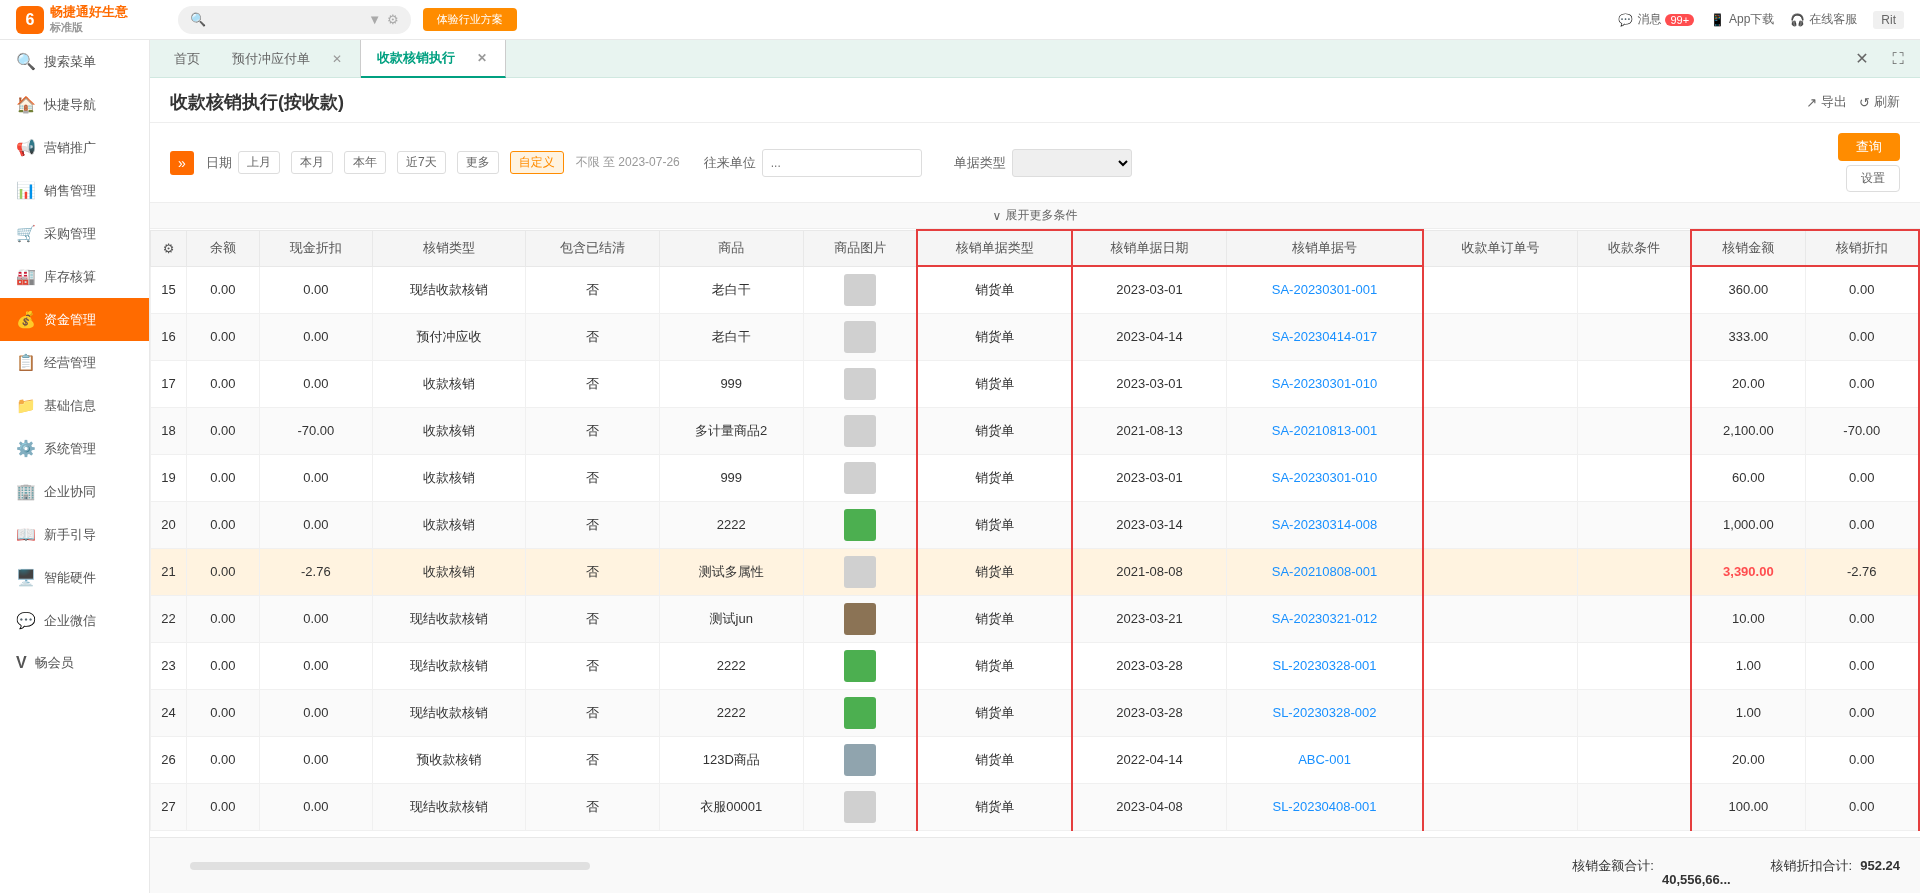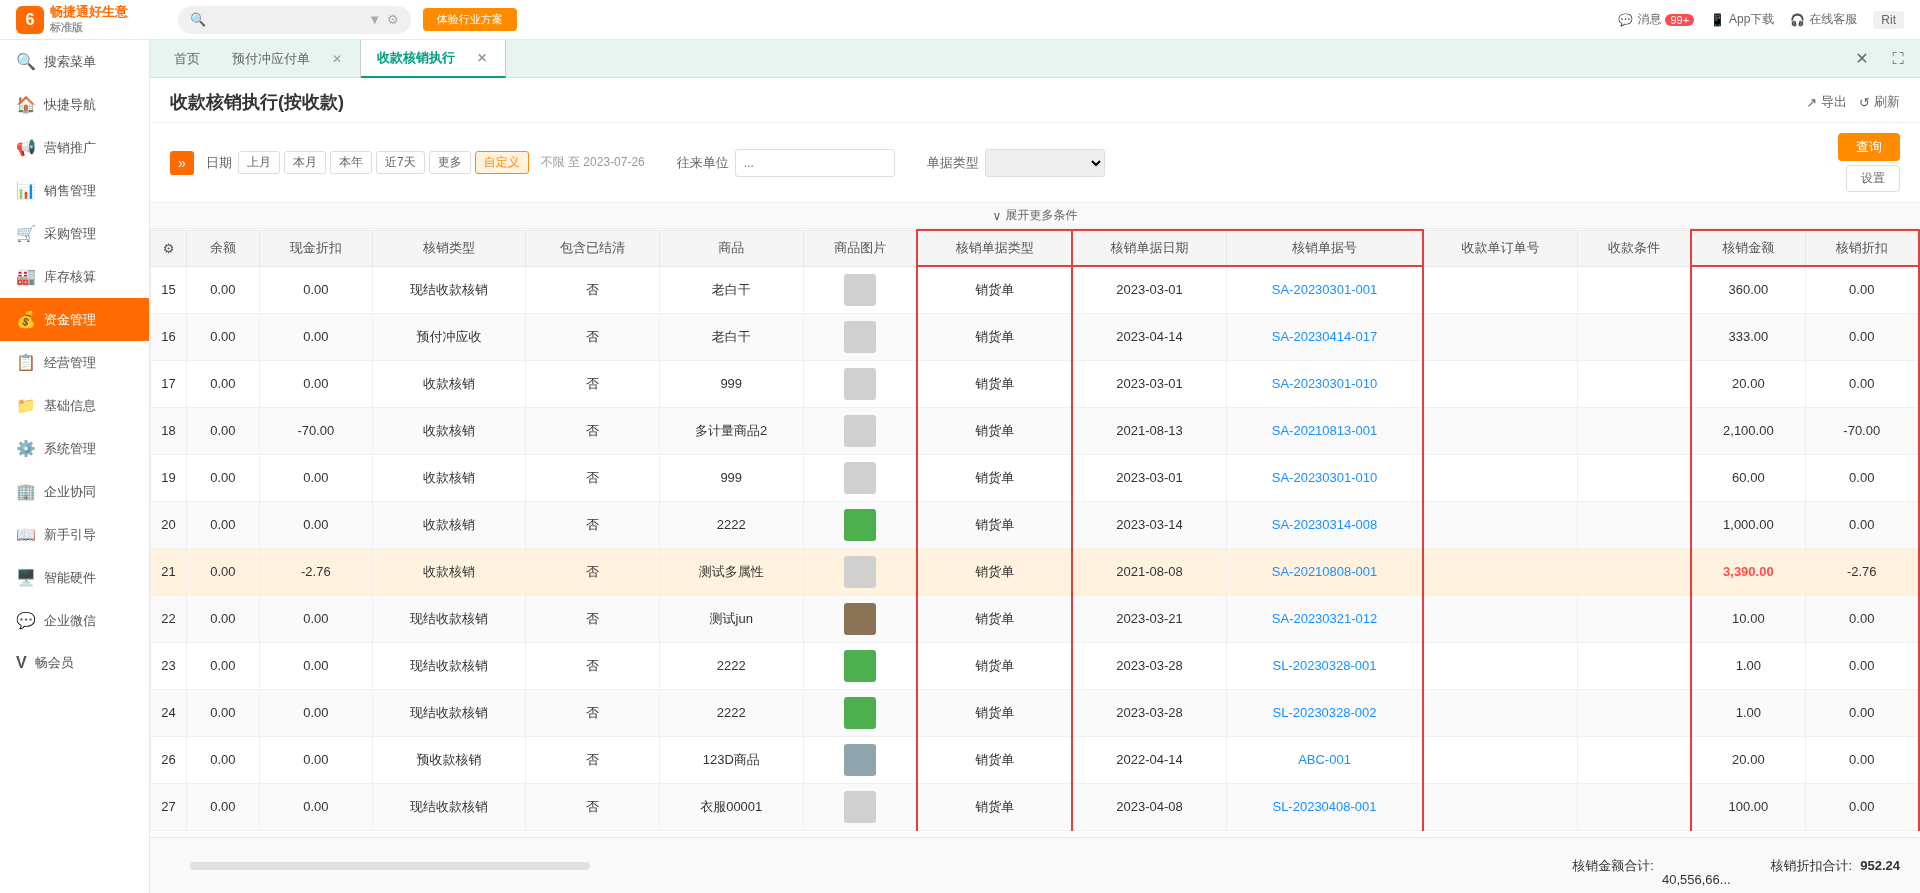--- a/index.html
+++ b/index.html
@@ -40,21 +40,21 @@
     .page-header { padding: 12px 20px 8px; background: #fff; display: flex; align-items: center; justify-content: space-between; border-bottom: 1px solid #eee; }
     .page-title { font-size: 18px; font-weight: bold; color: #333; }
     .page-header-actions { display: flex; gap: 12px; align-items: center; }
     .header-action-btn { display: flex; align-items: center; gap: 4px; font-size: 13px; color: #666; cursor: pointer; }
 
     
     .filter-bar { background: #fff; padding: 10px 20px; border-bottom: 1px solid #eee; display: flex; align-items: center; gap: 12px; flex-wrap: wrap; }
     .filter-expand { width: 24px; height: 24px; background: #ff6b00; color: white; border: none; cursor: pointer; border-radius: 3px; font-size: 14px; display: flex; align-items: center; justify-content: center; }
     .filter-item { display: flex; align-items: center; gap: 6px; }
     .filter-label { color: #666; font-size: 13px; }
-    .filter-btns { display: flex; gap: 4px; justify-content: space-between; }
+    .filter-btns { display: flex; gap: 11px; justify-content: space-between; }
     .filter-btn { padding: 2px 8px; border: 1px solid #ddd; border-radius: 3px; font-size: 12px; cursor: pointer; background: white; color: #666; }
     .filter-btn.active { background: #e6f7f0; color: #00a080; border-color: #00a080; }
     .filter-input { height: 28px; border: 1px solid #ddd; border-radius: 3px; padding: 0 8px; font-size: 12px; width: 160px; }
     .filter-select { height: 28px; border: 1px solid #ddd; border-radius: 3px; padding: 0 8px; font-size: 12px; min-width: 120px; }
     .filter-date-range { font-size: 12px; color: #999; }
     .query-btn { background: #ff8c00; color: white; border: none; border-radius: 4px; padding: 5px 18px; font-size: 13px; cursor: pointer; }
     .set-btn { border: 1px solid #ddd; background: white; border-radius: 4px; padding: 4px 14px; font-size: 12px; cursor: pointer; color: #666; }
     .filter-right { margin-left: auto; display: flex; flex-direction: column; gap: 4px; align-items: flex-end; }
 
     
@@ -225,21 +225,21 @@
           <button class="filter-btn">本月</button>
           <button class="filter-btn">本年</button>
           <button class="filter-btn">近7天</button>
           <button class="filter-btn">更多</button>
           <button class="filter-btn active" style="background:#fff3e0;color:#ff8c00;border-color:#ff8c00;">自定义</button>
         </div>
       </div>
       <div class="filter-item">
         <span class="filter-date-range">不限 至 2023-07-26</span>
       </div>
-      <div class="filter-item" style="margin-left:20px;">
+      <div class="filter-item" style="margin-left:12px;">
         <span class="filter-label">往来单位</span>
         <input class="filter-input" type="text" placeholder="..." style="">
       </div>
       <div class="filter-item" style="margin-left:20px;">
         <span class="filter-label">单据类型</span>
         <select class="filter-select">
           <option value=""></option>
         </select>
       </div>
       <div class="filter-right">
@@ -491,21 +491,21 @@
               <td style="border-right:2px solid #e53e3e">0.00</td>
             </tr>
           </tbody>
       </table>
     </div>
 
     <div class="table-footer">
       <div style="margin-right:auto;height:8px;background:#e0e0e0;width:400px;border-radius:4px;margin-left:20px;"></div>
       <div class="footer-sum">
         <span>核销金额合计:</span>
-        <span style="font-weight:normal;margin-top:28px;">40,556,66...</span>
+        <span style="font-weight:bold;margin-top:28px;">40,556,66...</span>
       </div>
       <div class="footer-sum">
         <span>核销折扣合计:</span>
         <span style="font-weight:bold;">952.24</span>
       </div>
     </div>
   </div>
 </div>
 
 </body></html>

